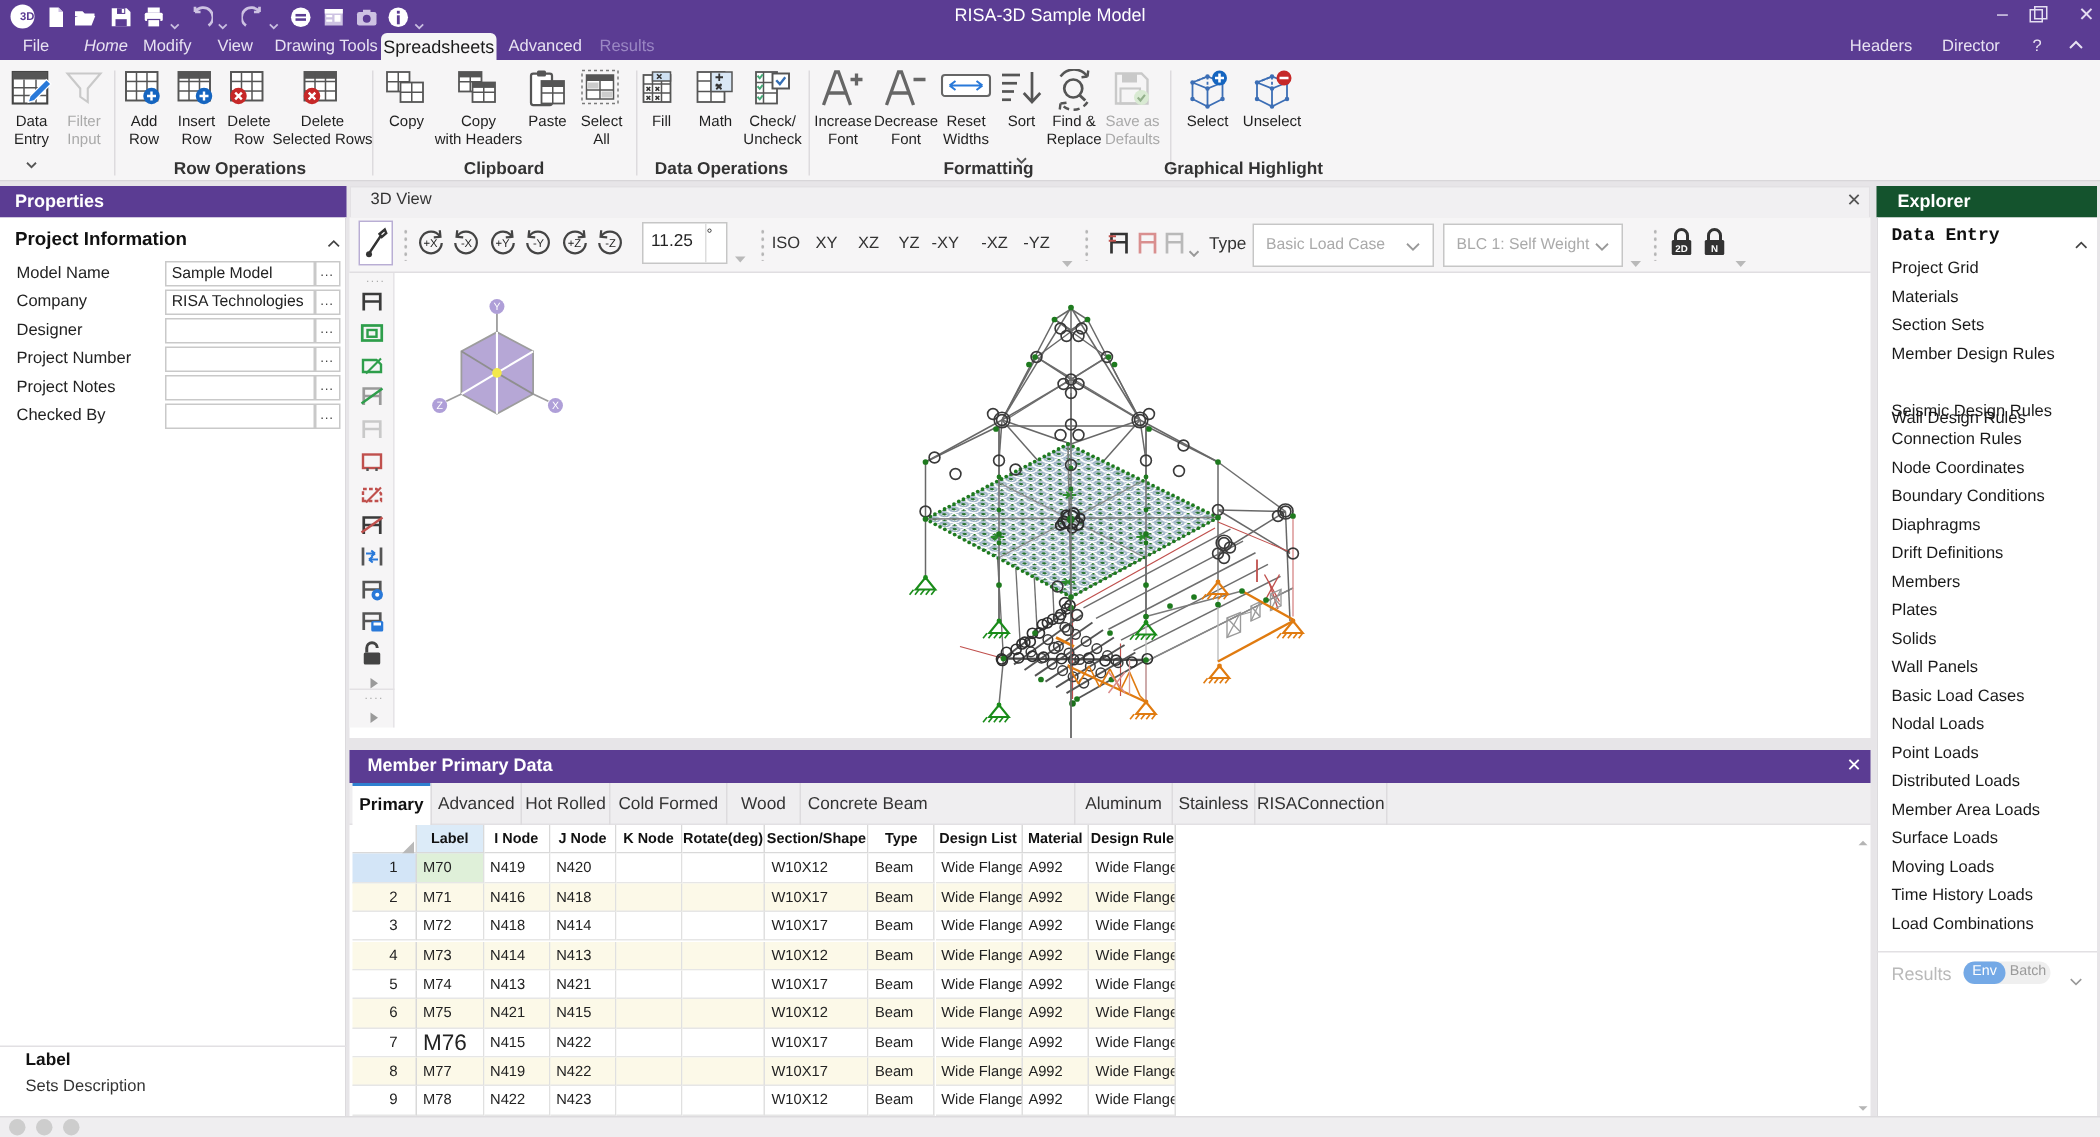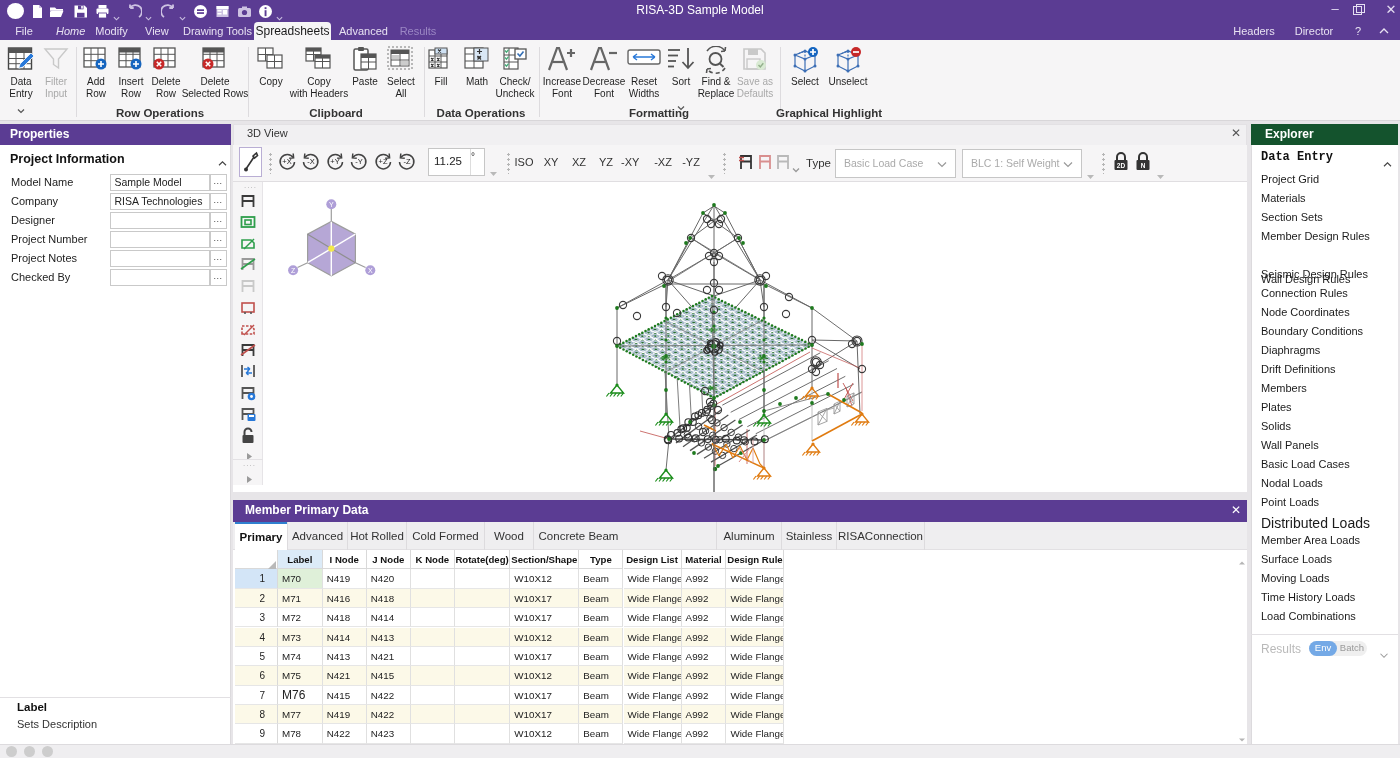--- a/index.html
+++ b/index.html
@@ -1,15 +1,15 @@
 <!DOCTYPE html>
 <html><head><meta charset="utf-8"><style>*{margin:0;padding:0;box-sizing:border-box;}body{width:1400px;height:758px;overflow:hidden;position:relative;font-family:"Liberation Sans",sans-serif;background:#e7e5e8;}.lbl{position:absolute;text-align:center;font-size:10px;color:#1f1f1f;line-height:11px;white-space:nowrap;}.glbl{position:absolute;text-align:center;font-size:11.5px;font-weight:bold;color:#333;white-space:nowrap;}.mitem{position:absolute;top:22px;height:18px;color:#e8e2f2;font-size:11px;line-height:18px;white-space:nowrap;}.ticon{position:absolute;top:46px;}.sep{position:absolute;top:47px;width:1px;height:70px;background:#dddbde;}.titem{position:absolute;font-size:11px;color:#1a1a1a;white-space:nowrap;}</style></head><body>
 <div style="position:absolute;left:0px;top:0px;width:1400px;height:40px;background:#5b3c93;"></div>
 <div style="position:absolute;left:0px;top:0px;width:1400px;height:22px;">
-    <div style="position:absolute;left:7px;top:2.5px;width:16px;height:16px;border-radius:50%;background:#fff;color:#5b3c93;font:bold 7.5px/16px 'Liberation Sans',sans-serif;text-align:left;padding-left:17px;">3D</div>
+    <div style="position:absolute;left:7px;top:2.5px;width:16px;height:16px;border-radius:50%;background:#fff;color:#5b3c93;font:bold 7.5px/16px 'Liberation Sans',sans-serif;text-align:right;">3D</div>
     <div style="position:absolute;left:30px;top:3.5px;width:15px;height:15px;"><svg width="15" height="15" viewBox="0 0 15 15">
         <path d="M3 1 h6 l3 3 v10 h-9 z" fill="#fff"></path>
         <path d="M9 1 l3 3 h-3 z" fill="#cdbfe3"></path>
       </svg></div>
     <div style="position:absolute;left:49px;top:3.5px;width:15px;height:15px;"><svg width="15" height="15" viewBox="0 0 15 15">
         <path d="M1 3.5 h5 l1.5 1.5 h6.5 v1.8 h-13 z" fill="#fff"></path>
         <path d="M1 7.5 l2 -0.8 h11.5 l-2.5 6.3 h-11 z" fill="#fff"></path>
       </svg></div>
     <div style="position:absolute;left:73px;top:3.5px;width:15px;height:15px;"><svg width="15" height="15" viewBox="0 0 15 15">
         <path d="M1.5 1.5 h10 L14 4 V13.5 H1.5 z" fill="#fff"></path>
@@ -1075,21 +1075,21 @@
 <div style="position:absolute;left:322.7px;top:666.25px;width:44.1px;height:19.37px;background:#fcf9e8;border-right:1px solid #e0e0e0;border-bottom:1px solid #e6e6e6;font-size:9.8px;color:#222;line-height:19px;padding-left:4px;white-space:nowrap;overflow:hidden;">N421</div>
 <div style="position:absolute;left:366.8px;top:666.25px;width:44.1px;height:19.37px;background:#fcf9e8;border-right:1px solid #e0e0e0;border-bottom:1px solid #e6e6e6;font-size:9.8px;color:#222;line-height:19px;padding-left:4px;white-space:nowrap;overflow:hidden;">N415</div>
 <div style="position:absolute;left:410.9px;top:666.25px;width:43.9px;height:19.37px;background:#fcf9e8;border-right:1px solid #e0e0e0;border-bottom:1px solid #e6e6e6;font-size:9.8px;color:#222;line-height:19px;padding-left:4px;white-space:nowrap;overflow:hidden;"></div>
 <div style="position:absolute;left:454.8px;top:666.25px;width:55.5px;height:19.37px;background:#fcf9e8;border-right:1px solid #e0e0e0;border-bottom:1px solid #e6e6e6;font-size:9.8px;color:#222;line-height:19px;padding-left:4px;white-space:nowrap;overflow:hidden;"></div>
 <div style="position:absolute;left:510.3px;top:666.25px;width:69px;height:19.37px;background:#fcf9e8;border-right:1px solid #e0e0e0;border-bottom:1px solid #e6e6e6;font-size:9.8px;color:#222;line-height:19px;padding-left:4px;white-space:nowrap;overflow:hidden;">W10X12</div>
 <div style="position:absolute;left:579.3px;top:666.25px;width:44.2px;height:19.37px;background:#fcf9e8;border-right:1px solid #e0e0e0;border-bottom:1px solid #e6e6e6;font-size:9.8px;color:#222;line-height:19px;padding-left:4px;white-space:nowrap;overflow:hidden;">Beam</div>
 <div style="position:absolute;left:623.5px;top:666.25px;width:58.1px;height:19.37px;background:#fcf9e8;border-right:1px solid #e0e0e0;border-bottom:1px solid #e6e6e6;font-size:9.8px;color:#222;line-height:19px;padding-left:4px;white-space:nowrap;overflow:hidden;">Wide Flange</div>
 <div style="position:absolute;left:681.6px;top:666.25px;width:44.8px;height:19.37px;background:#fcf9e8;border-right:1px solid #e0e0e0;border-bottom:1px solid #e6e6e6;font-size:9.8px;color:#222;line-height:19px;padding-left:4px;white-space:nowrap;overflow:hidden;">A992</div>
 <div style="position:absolute;left:726.4px;top:666.25px;width:58.1px;height:19.37px;background:#fcf9e8;border-right:1px solid #e0e0e0;border-bottom:1px solid #e6e6e6;font-size:9.8px;color:#222;line-height:19px;padding-left:4px;white-space:nowrap;overflow:hidden;">Wide Flange</div>
 <div style="position:absolute;left:235px;top:685.62px;width:43px;height:19.37px;background:#fff;border-right:1px solid #d9d9d9;border-bottom:1px solid #e6e6e6;font-size:10px;color:#222;text-align:right;line-height:19px;padding-right:12px;">7</div>
-<div style="position:absolute;left:278px;top:685.62px;width:44.7px;height:19.37px;background:#fff;border-right:1px solid #e0e0e0;border-bottom:1px solid #e6e6e6;font-size:12px;color:#222;line-height:19px;padding-left:4px;white-space:nowrap;overflow:hidden;">M76</div>
+<div style="position:absolute;left:278px;top:685.62px;width:44.7px;height:19.37px;background:#fff;border-right:1px solid #e0e0e0;border-bottom:1px solid #e6e6e6;font-size:15px;color:#222;line-height:19px;padding-left:4px;white-space:nowrap;overflow:hidden;">M76</div>
 <div style="position:absolute;left:322.7px;top:685.62px;width:44.1px;height:19.37px;background:#fff;border-right:1px solid #e0e0e0;border-bottom:1px solid #e6e6e6;font-size:9.8px;color:#222;line-height:19px;padding-left:4px;white-space:nowrap;overflow:hidden;">N415</div>
 <div style="position:absolute;left:366.8px;top:685.62px;width:44.1px;height:19.37px;background:#fff;border-right:1px solid #e0e0e0;border-bottom:1px solid #e6e6e6;font-size:9.8px;color:#222;line-height:19px;padding-left:4px;white-space:nowrap;overflow:hidden;">N422</div>
 <div style="position:absolute;left:410.9px;top:685.62px;width:43.9px;height:19.37px;background:#fff;border-right:1px solid #e0e0e0;border-bottom:1px solid #e6e6e6;font-size:9.8px;color:#222;line-height:19px;padding-left:4px;white-space:nowrap;overflow:hidden;"></div>
 <div style="position:absolute;left:454.8px;top:685.62px;width:55.5px;height:19.37px;background:#fff;border-right:1px solid #e0e0e0;border-bottom:1px solid #e6e6e6;font-size:9.8px;color:#222;line-height:19px;padding-left:4px;white-space:nowrap;overflow:hidden;"></div>
 <div style="position:absolute;left:510.3px;top:685.62px;width:69px;height:19.37px;background:#fff;border-right:1px solid #e0e0e0;border-bottom:1px solid #e6e6e6;font-size:9.8px;color:#222;line-height:19px;padding-left:4px;white-space:nowrap;overflow:hidden;">W10X17</div>
 <div style="position:absolute;left:579.3px;top:685.62px;width:44.2px;height:19.37px;background:#fff;border-right:1px solid #e0e0e0;border-bottom:1px solid #e6e6e6;font-size:9.8px;color:#222;line-height:19px;padding-left:4px;white-space:nowrap;overflow:hidden;">Beam</div>
 <div style="position:absolute;left:623.5px;top:685.62px;width:58.1px;height:19.37px;background:#fff;border-right:1px solid #e0e0e0;border-bottom:1px solid #e6e6e6;font-size:9.8px;color:#222;line-height:19px;padding-left:4px;white-space:nowrap;overflow:hidden;">Wide Flange</div>
 <div style="position:absolute;left:681.6px;top:685.62px;width:44.8px;height:19.37px;background:#fff;border-right:1px solid #e0e0e0;border-bottom:1px solid #e6e6e6;font-size:9.8px;color:#222;line-height:19px;padding-left:4px;white-space:nowrap;overflow:hidden;">A992</div>
 <div style="position:absolute;left:726.4px;top:685.62px;width:58.1px;height:19.37px;background:#fff;border-right:1px solid #e0e0e0;border-bottom:1px solid #e6e6e6;font-size:9.8px;color:#222;line-height:19px;padding-left:4px;white-space:nowrap;overflow:hidden;">Wide Flange</div>
 <div style="position:absolute;left:235px;top:704.99px;width:43px;height:19.37px;background:#fcf9e8;border-right:1px solid #d9d9d9;border-bottom:1px solid #e6e6e6;font-size:10px;color:#222;text-align:right;line-height:19px;padding-right:12px;">8</div>
@@ -1137,21 +1137,21 @@
 <div style="position:absolute;left:1261px;top:324.5px;width:135px;height:15px;font-size:11px;color:#1a1a1a;white-space:nowrap;">Boundary Conditions</div>
 <div style="position:absolute;left:1261px;top:343.5px;width:135px;height:15px;font-size:11px;color:#1a1a1a;white-space:nowrap;">Diaphragms</div>
 <div style="position:absolute;left:1261px;top:362.5px;width:135px;height:15px;font-size:11px;color:#1a1a1a;white-space:nowrap;">Drift Definitions</div>
 <div style="position:absolute;left:1261px;top:381.5px;width:135px;height:15px;font-size:11px;color:#1a1a1a;white-space:nowrap;">Members</div>
 <div style="position:absolute;left:1261px;top:400.5px;width:135px;height:15px;font-size:11px;color:#1a1a1a;white-space:nowrap;">Plates</div>
 <div style="position:absolute;left:1261px;top:419.5px;width:135px;height:15px;font-size:11px;color:#1a1a1a;white-space:nowrap;">Solids</div>
 <div style="position:absolute;left:1261px;top:438.5px;width:135px;height:15px;font-size:11px;color:#1a1a1a;white-space:nowrap;">Wall Panels</div>
 <div style="position:absolute;left:1261px;top:457.5px;width:135px;height:15px;font-size:11px;color:#1a1a1a;white-space:nowrap;">Basic Load Cases</div>
 <div style="position:absolute;left:1261px;top:476.5px;width:135px;height:15px;font-size:11px;color:#1a1a1a;white-space:nowrap;">Nodal Loads</div>
 <div style="position:absolute;left:1261px;top:495.5px;width:135px;height:15px;font-size:11px;color:#1a1a1a;white-space:nowrap;">Point Loads</div>
-<div style="position:absolute;left:1261px;top:514.5px;width:135px;height:15px;font-size:14px;color:#1a1a1a;white-space:nowrap;">Distributed Loads</div>
+<div style="position:absolute;left:1261px;top:514.5px;width:135px;height:15px;font-size:11px;color:#1a1a1a;white-space:nowrap;">Distributed Loads</div>
 <div style="position:absolute;left:1261px;top:533.5px;width:135px;height:15px;font-size:11px;color:#1a1a1a;white-space:nowrap;">Member Area Loads</div>
 <div style="position:absolute;left:1261px;top:552.5px;width:135px;height:15px;font-size:11px;color:#1a1a1a;white-space:nowrap;">Surface Loads</div>
 <div style="position:absolute;left:1261px;top:571.5px;width:135px;height:15px;font-size:11px;color:#1a1a1a;white-space:nowrap;">Moving Loads</div>
 <div style="position:absolute;left:1261px;top:590.5px;width:135px;height:15px;font-size:11px;color:#1a1a1a;white-space:nowrap;">Time History Loads</div>
 <div style="position:absolute;left:1261px;top:609.5px;width:135px;height:15px;font-size:11px;color:#1a1a1a;white-space:nowrap;">Load Combinations</div>
 <div style="position:absolute;left:1251px;top:634px;width:147px;height:1px;background:#e2e0e3;"></div>
 <div style="position:absolute;left:1261px;top:641.5px;width:50px;height:14px;font-size:12px;color:#b9b9b9;">Results</div>
 <div style="position:absolute;left:1309px;top:641px;width:58px;height:14.5px;background:#efefef;border-radius:8px;"></div>
 <div style="position:absolute;left:1309px;top:641px;width:28px;height:14.5px;background:#74a9e6;border-radius:8px;color:#fff;font-size:9.5px;text-align:center;line-height:14px;">Env</div>
 <div style="position:absolute;left:1337px;top:641px;width:30px;height:14.5px;color:#9a9a9a;font-size:9.5px;text-align:center;line-height:14px;">Batch</div>

